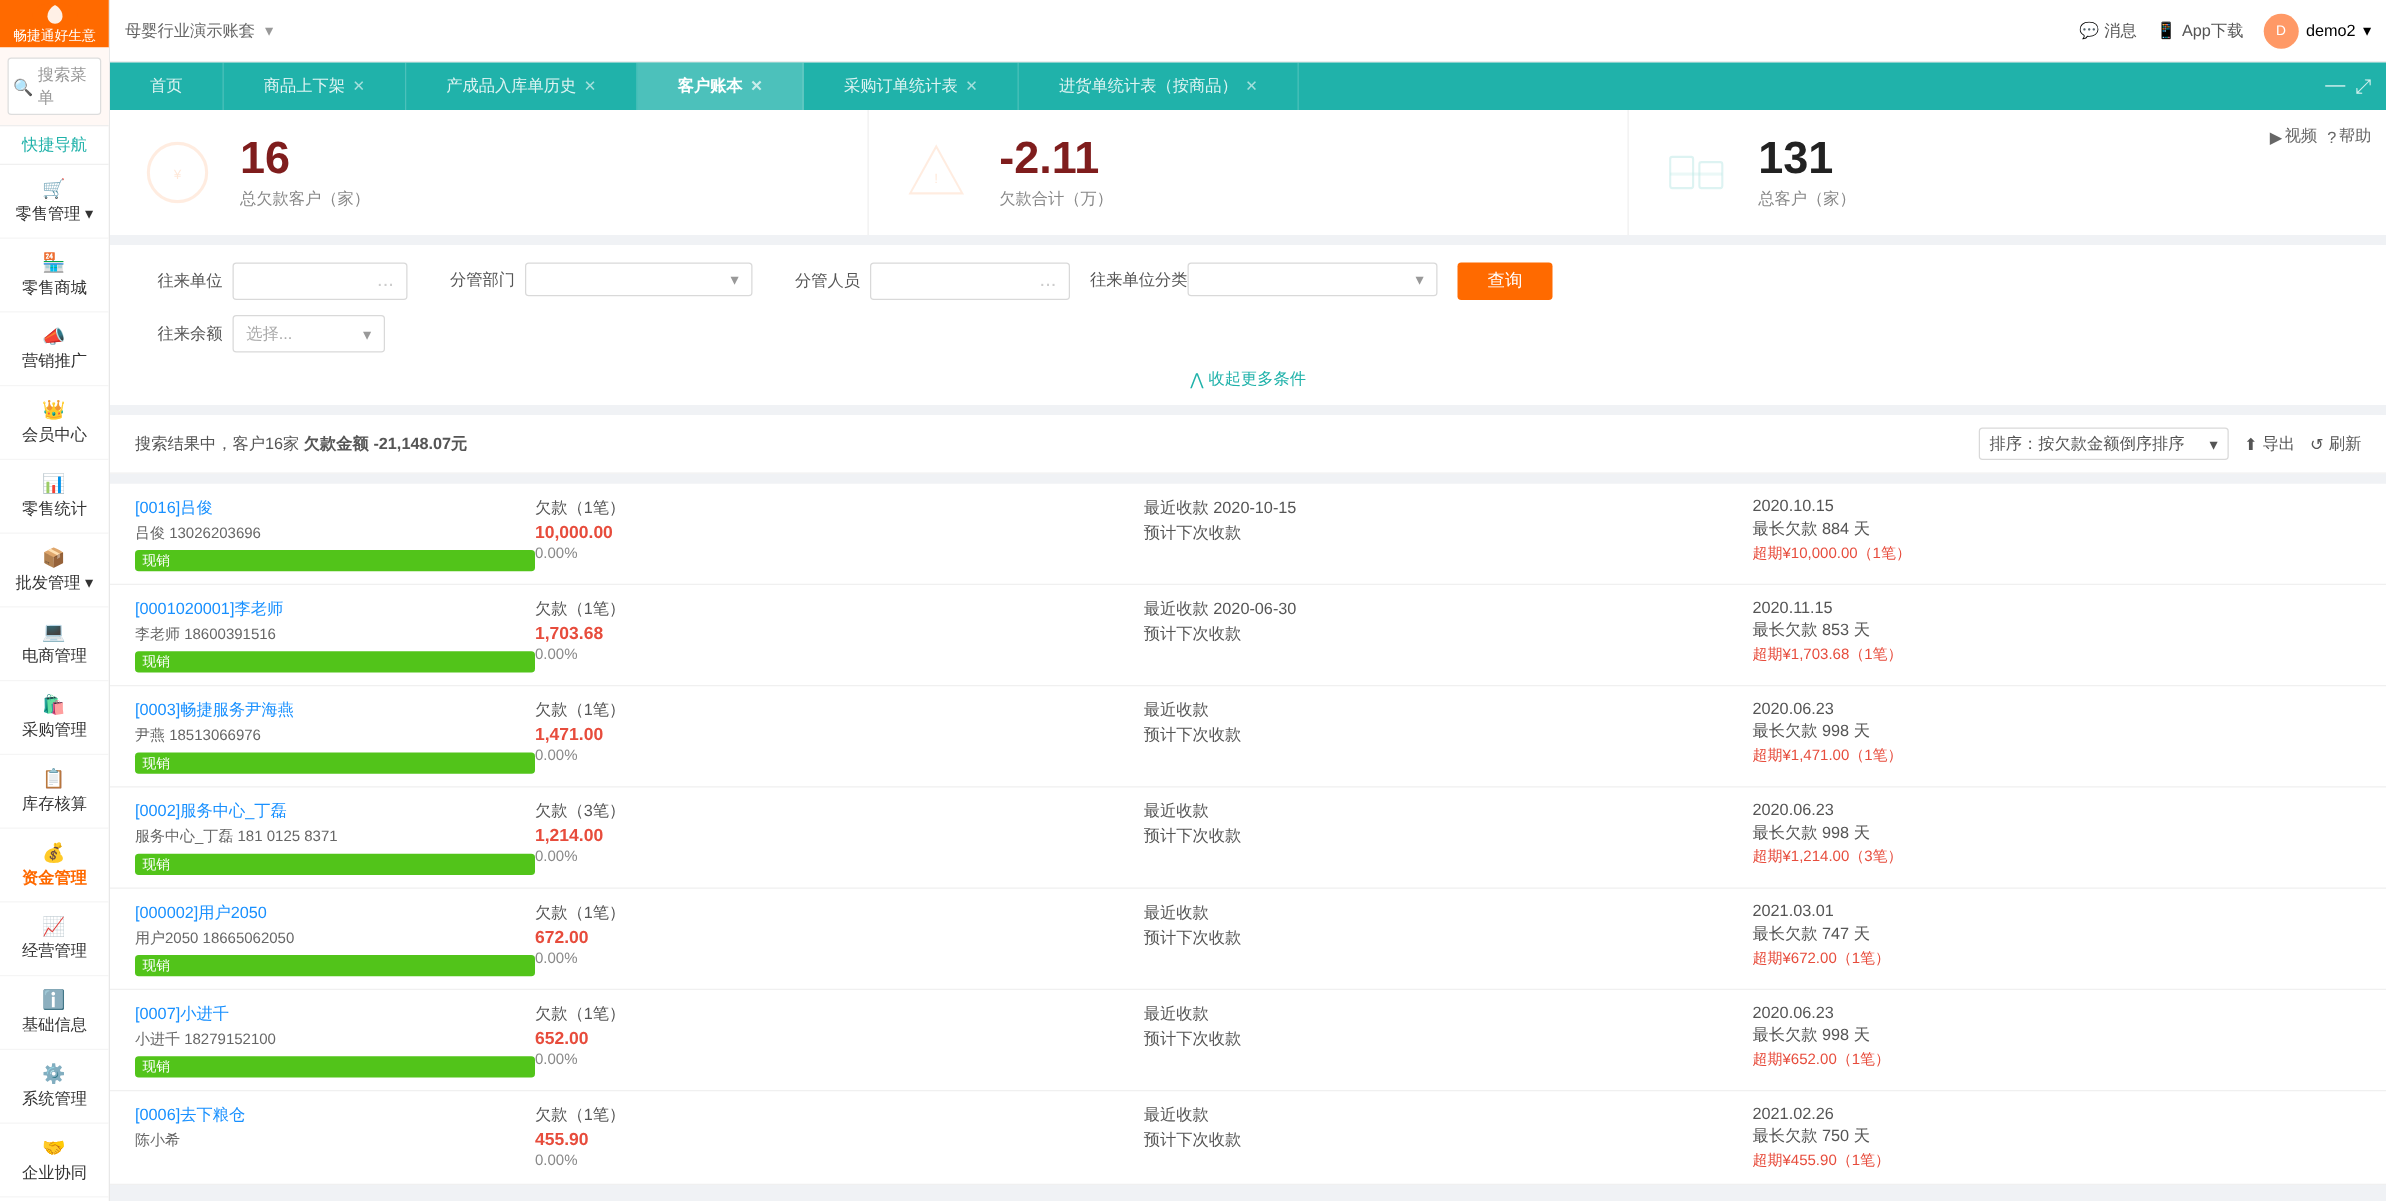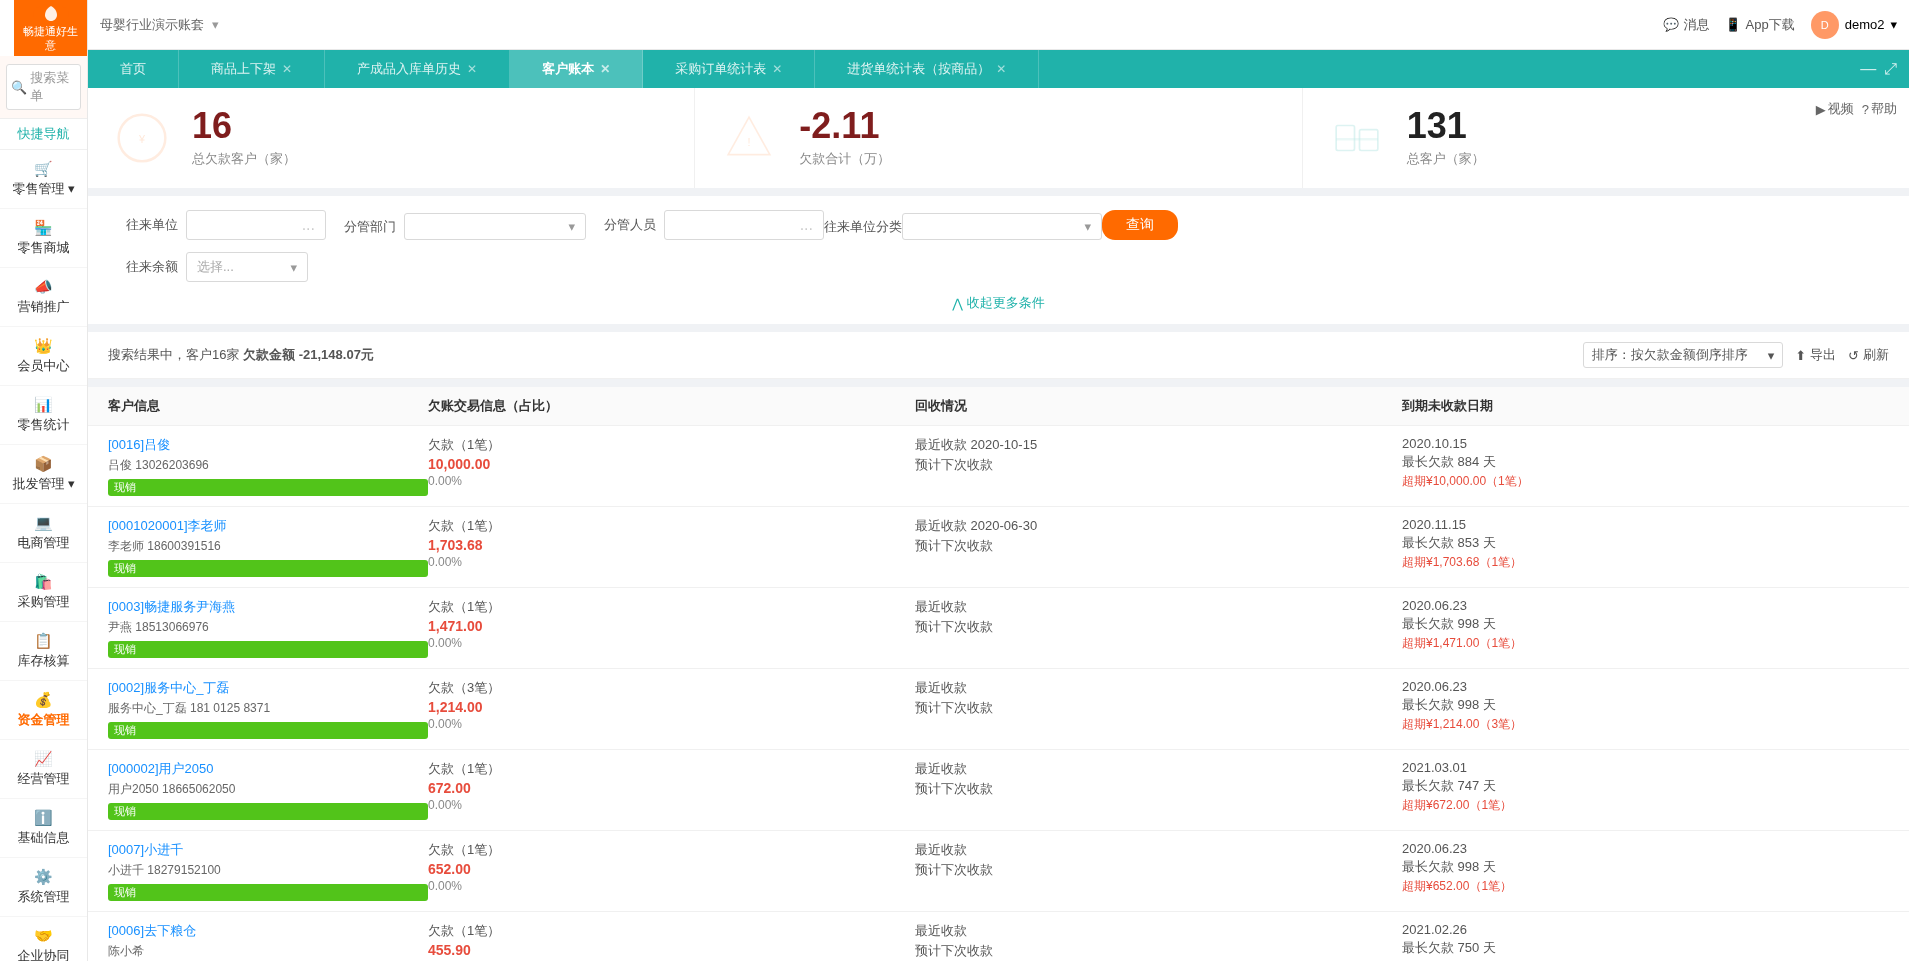--- a/index.html
+++ b/index.html
@@ -1,20 +1,20 @@
 <!DOCTYPE html>
 <html><head>
   <meta charset="utf-8">
   <style>
     * { box-sizing: border-box; margin: 0; padding: 0; font-family: 'Microsoft YaHei', Arial, sans-serif; font-size: 13px; }
     body { background: #f5f5f5; display: flex; height: 961px; overflow: hidden; }
 
     
     .sidebar { width: 88px; background: #fff; border-right: 1px solid #e8e8e8; display: flex; flex-direction: column; flex-shrink: 0; }
-    .sidebar-logo { height: 56px; background: #ff6a00; display: flex; align-items: center; justify-content: center; color: #fff; font-size: 12px; padding: 4px; flex-direction: column; margin-left: 14px; }
+    .sidebar-logo { height: 38px; background: #ff6a00; display: flex; align-items: center; justify-content: center; color: #fff; font-size: 12px; padding: 4px; flex-direction: column; }
     .sidebar-logo-text { font-size: 11px; color: #fff; text-align: center; line-height: 1.3; }
     .sidebar-search { padding: 8px 6px; background: #fff8f5; border-bottom: 1px solid #eee; }
     .sidebar-search-btn { width: 100%; background: #fff; border: 1px solid #ddd; border-radius: 3px; padding: 4px; font-size: 11px; color: #999; text-align: left; cursor: pointer; display: flex; align-items: center; gap: 3px; }
 
     
     .main { flex: 1; display: flex; flex-direction: column; overflow: hidden; }
 
     
     .topbar { height: 50px; background: #fff; display: flex; align-items: center; justify-content: space-between; padding: 0 12px; border-bottom: 1px solid #e8e8e8; }
     .topbar-left { display: flex; align-items: center; gap: 8px; }
@@ -44,28 +44,28 @@
     .stat-info { display: flex; flex-direction: column; }
     .stat-value { font-size: 36px; font-weight: bold; line-height: 1; }
     .stat-value.red { color: #7f1d1d; }
     .stat-value.black { color: #222; }
     .stat-label { font-size: 13px; color: #888; margin-top: 6px; }
     .stat-actions { position: absolute; top: 12px; right: 12px; display: flex; gap: 8px; font-size: 12px; color: #666; }
     .stat-actions span { cursor: pointer; display: flex; align-items: center; gap: 2px; }
 
     
     .filter-area { background: #fff; padding: 14px 20px 4px; margin-bottom: 8px; }
-    .filter-row { display: flex; align-items: flex-end; margin-bottom: 12px; flex-wrap: wrap; }
+    .filter-row { display: flex; align-items: flex-start; gap: 16px; margin-bottom: 12px; flex-wrap: wrap; }
     .filter-item { display: flex; align-items: center; gap: 8px; min-width: 200px; }
     .filter-label { color: #555; white-space: nowrap; font-size: 13px; width: 70px; text-align: right; }
     .filter-input { flex: 1; border: 1px solid #d9d9d9; border-radius: 3px; padding: 5px 10px; font-size: 13px; color: #333; background: #fff; min-width: 140px; position: relative; display: flex; align-items: center; justify-content: space-between; cursor: pointer; }
     .filter-input-dots { color: #ccc; font-size: 16px; }
     .filter-select { flex: 1; border: 1px solid #d9d9d9; border-radius: 3px; padding: 5px 10px; font-size: 13px; color: #333; background: #fff; min-width: 200px; display: flex; align-items: center; justify-content: space-between; cursor: pointer; }
     .filter-select-arrow { color: #999; }
-    .search-btn { background: #ff6a00; color: #fff; border: none; border-radius: 13px; padding: 6px 24px; font-size: 14px; cursor: pointer; white-space: nowrap; }
+    .search-btn { background: #ff6a00; color: #fff; border: none; border-radius: 3px; padding: 6px 24px; font-size: 14px; cursor: pointer; white-space: nowrap; }
     .collapse-row { text-align: center; padding: 4px 0 8px; }
     .collapse-btn { color: #20b2aa; cursor: pointer; font-size: 13px; display: inline-flex; align-items: center; gap: 4px; }
 
     
     .results-bar { background: #fff; padding: 10px 20px; display: flex; align-items: center; justify-content: space-between; border-bottom: 1px solid #f0f0f0; margin-bottom: 8px; }
     .results-summary { color: #555; font-size: 13px; }
     .results-actions { display: flex; align-items: center; gap: 12px; font-size: 13px; color: #555; }
     .results-actions span { cursor: pointer; display: flex; align-items: center; gap: 4px; }
     .sort-select { border: 1px solid #d9d9d9; border-radius: 3px; padding: 3px 8px; font-size: 12px; color: #555; cursor: pointer; background: #fff; display: flex; align-items: center; gap: 20px; }
 
@@ -349,26 +349,20 @@
           <span>导出</span>
         </span>
         <span>
           <span>↺</span>
           <span>刷新</span>
         </span>
       </div>
     </div>
 
     <div class="table-container">
-      <div class="table-header">
-        <div>客户信息</div>
-        <div>欠账交易信息（占比）</div>
-        <div>回收情况</div>
-        <div>到期未收款日期</div>
-      </div>
 
       <div class="table-row-wrapper">
         <div class="table-row">
           <div class="customer-info">
             <a class="customer-name">[0016]吕俊</a>
             <span class="customer-contact">吕俊  13026203696</span>
             <span class="customer-tag">现销</span>
           </div>
           <div class="debt-info">
             <span class="debt-count">欠款（1笔）</span>

